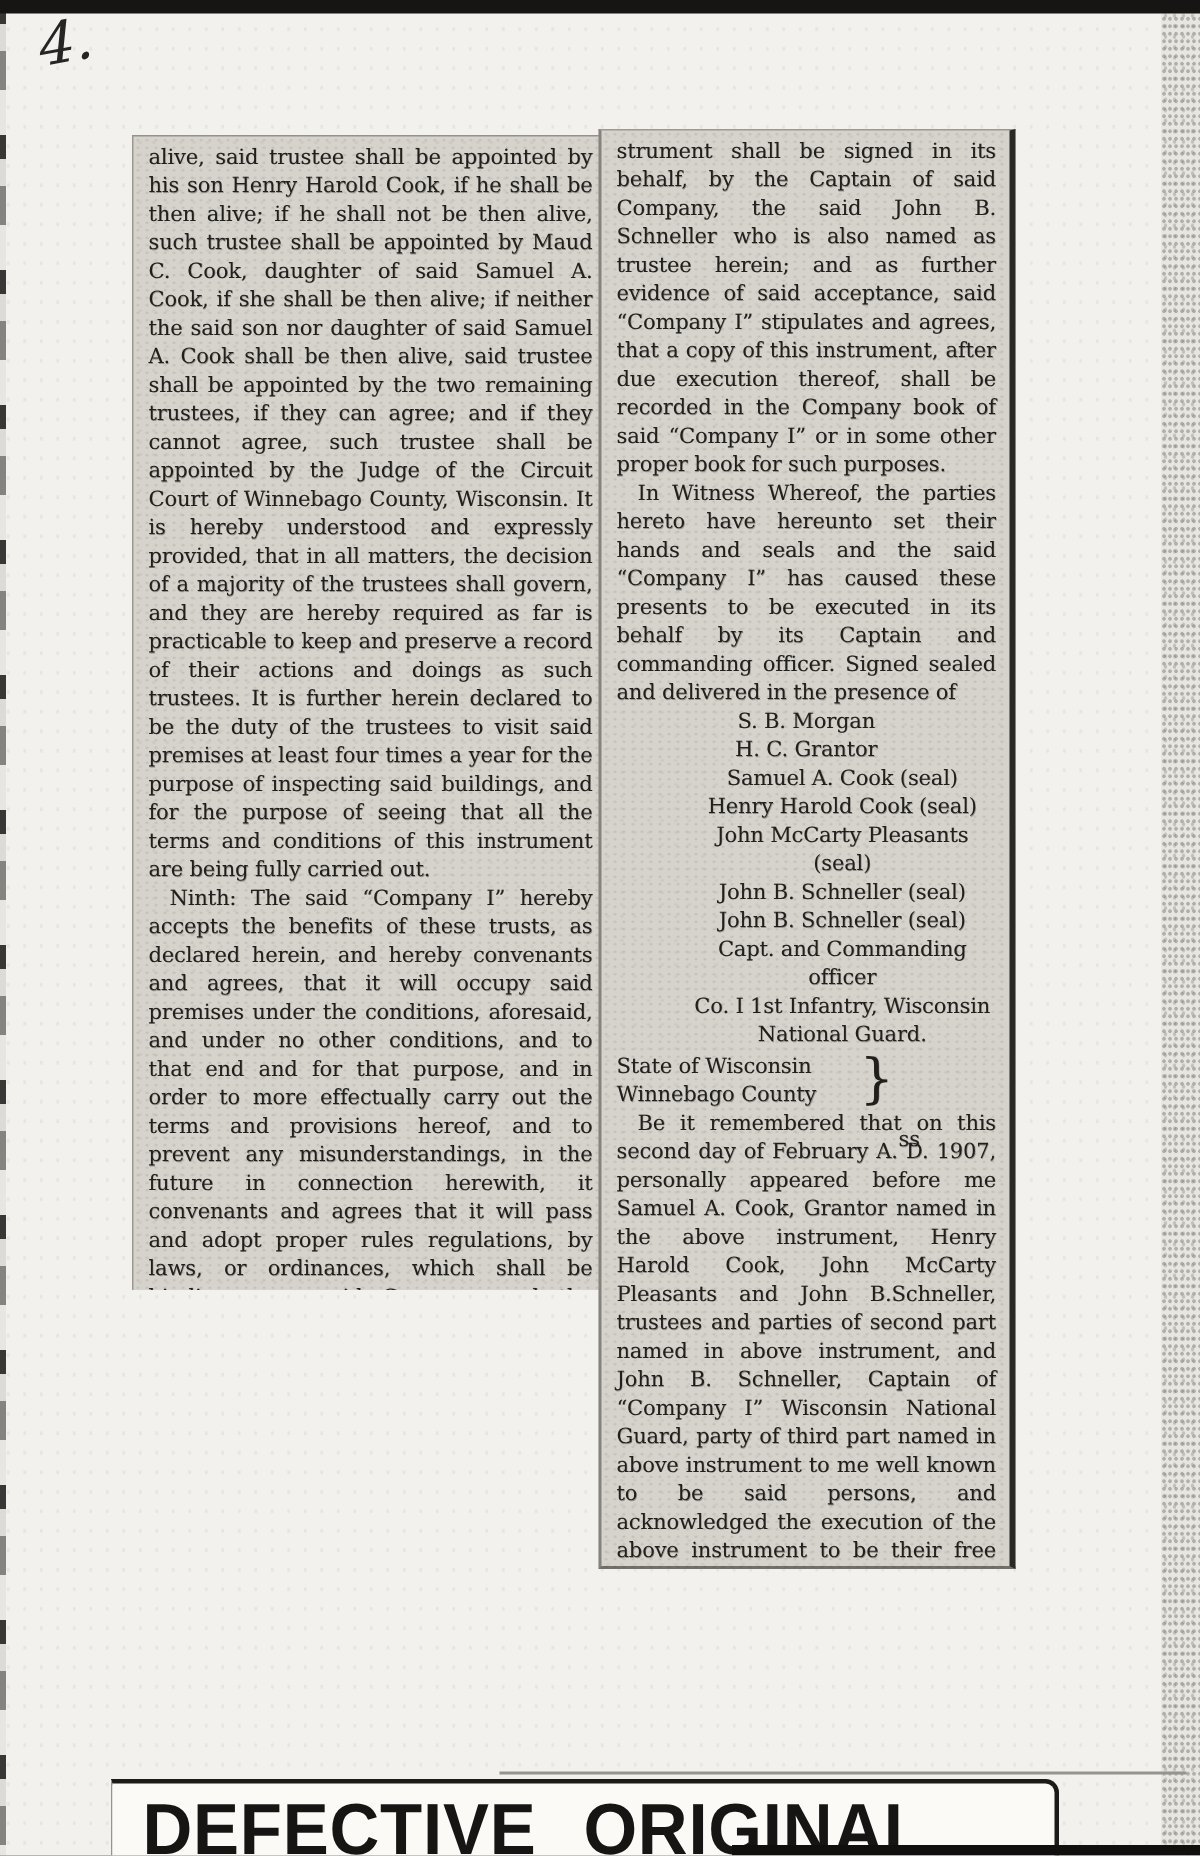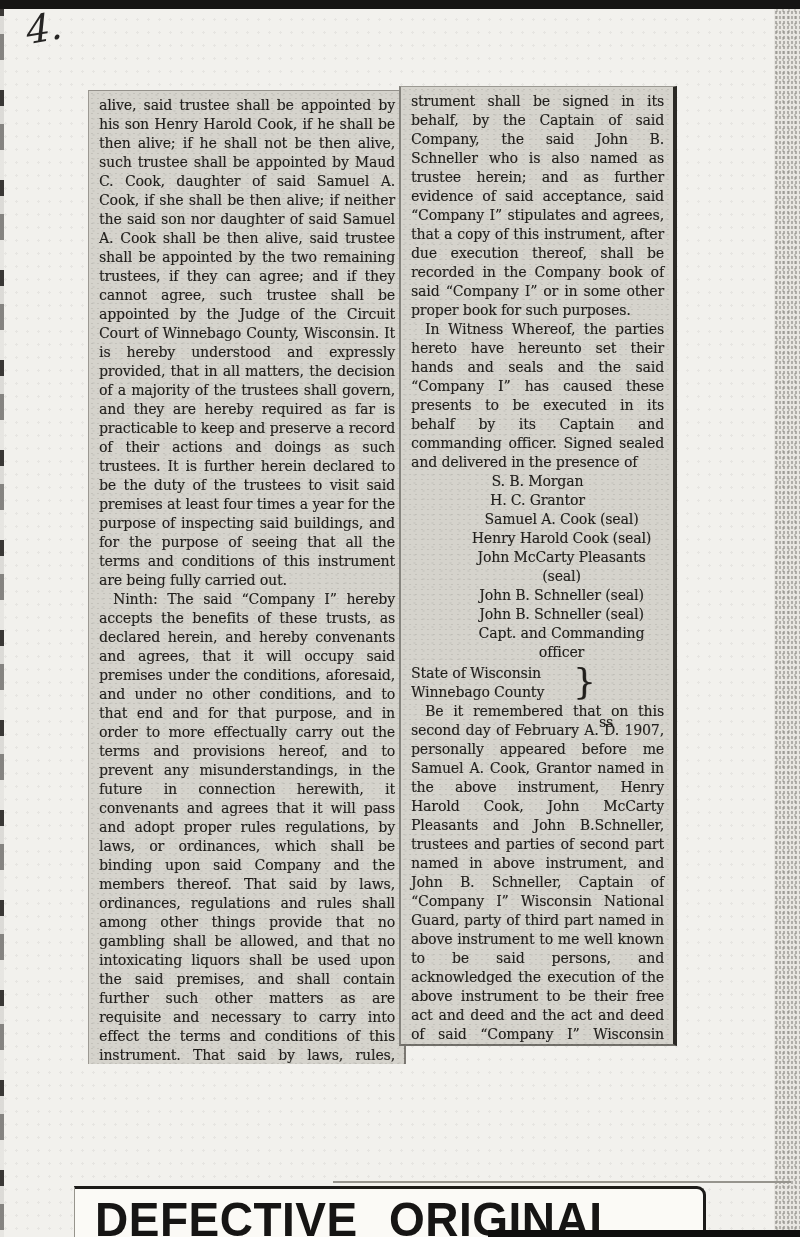--- a/index.html
+++ b/index.html
@@ -26,21 +26,21 @@
     position:absolute;box-sizing:border-box;overflow:hidden;
     background-color:#d5d3cc;color:#211f1c;
     background-image:radial-gradient(rgba(45,42,38,0.10) 1px, transparent 1.2px),
                      radial-gradient(rgba(45,42,38,0.06) 1px, transparent 1.3px);
     background-size:6px 5px,9px 8px;
     font-size:14px;line-height:19px;letter-spacing:-0.1px;
     text-align:justify;
     text-shadow:0.4px 0.4px 0 rgba(35,32,28,0.35);
     padding:5px 9px 0 10px;z-index:2;
   }
-  .clip-left{left:88px;top:90px;width:318px;height:974px;
+  .clip-left{left:88px;top:90px;width:318px;height:770px;
     border-top:1px solid rgba(70,66,60,0.45);
     border-left:1px solid rgba(70,66,60,0.40);
     border-right:2px solid rgba(50,47,42,0.55);}
   .clip-right{left:399px;top:86px;width:278px;height:960px;
     border-top:1px solid rgba(70,66,60,0.40);
     border-left:2px solid rgba(55,52,47,0.50);
     border-right:4px solid #2b2925;
     border-bottom:2px solid rgba(50,47,42,0.60);}
   .clipping p{margin:0;}
   .indent{text-indent:14px;}
@@ -90,20 +90,21 @@
     <div class="witness">S. B. Morgan</div>
     <div class="witness">H. C. Grantor</div>
 
     <div class="sigblock">
       <div>Samuel A. Cook (seal)</div>
       <div>Henry Harold Cook (seal)</div>
       <div>John McCarty Pleasants (seal)</div>
       <div>John B. Schneller (seal)</div>
       <div>John B. Schneller (seal)</div>
       <div>Capt. and Commanding officer</div>
+      <div>Co. I 1st Infantry, Wisconsin National Guard.</div>
     </div>
 
     <div class="jurat">
       <span class="jline">State of Wisconsin</span>
       <span class="jline">Winnebago County</span>
       <span class="brace">}</span>
       <span class="ss">ss</span>
     </div>
 
     <p class="indent">Be it remembered that on this second day of February A. D. 1907, personally appeared before me Samuel A. Cook, Grantor named in the above instrument, Henry Harold Cook, John McCarty Pleasants and John B.Schneller, trustees and parties of second part named in above instrument, and John B. Schneller, Captain of “Company I” Wisconsin National Guard, party of third part named in above instrument to me well known to be said persons, and acknowledged the execution of the above instrument to be their free act and deed and the act and deed of said “Company I” Wisconsin National Guard, for the uses and purposes therein mentioned.</p>

